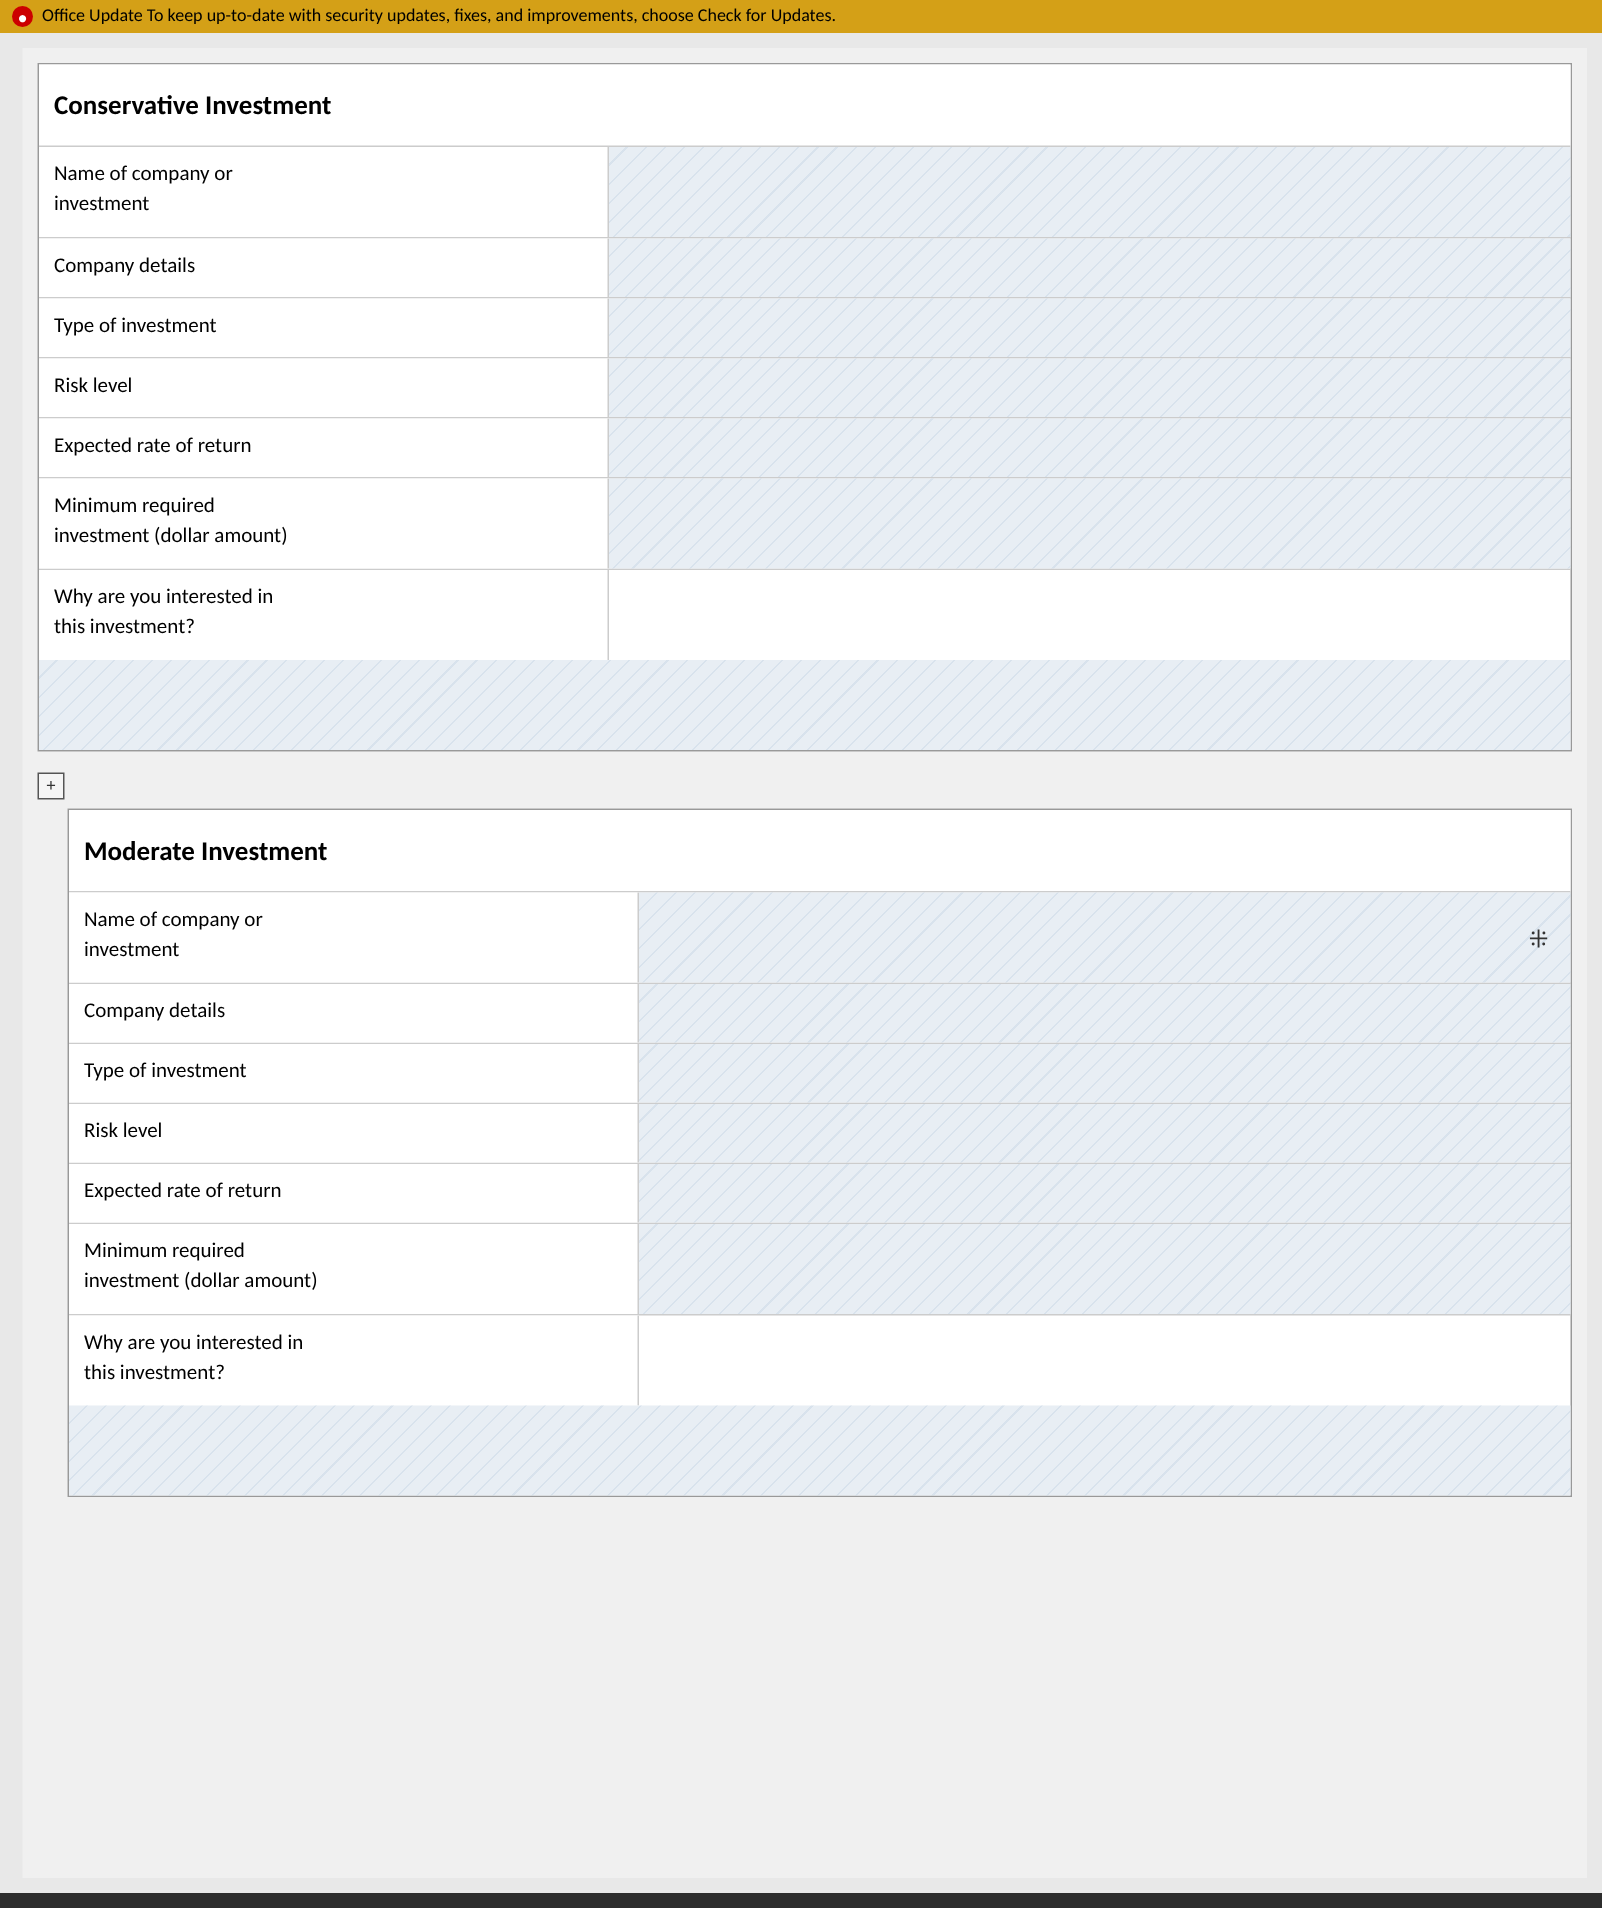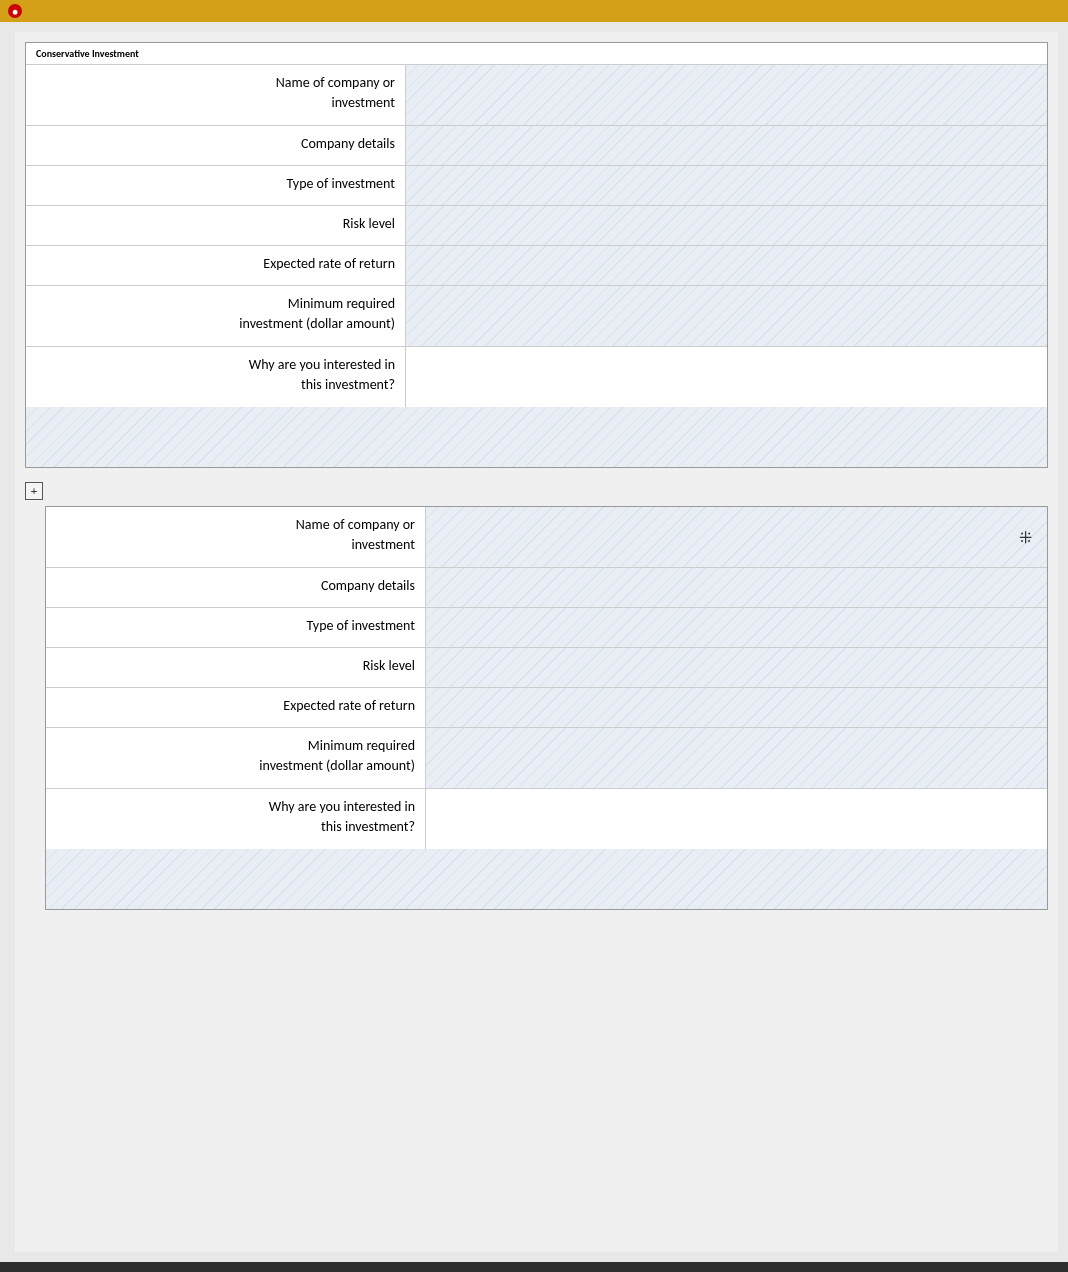--- a/index.html
+++ b/index.html
@@ -56,31 +56,30 @@
     }
 
     .table-container {
       background-color: #fff;
       border: 1px solid #999;
       margin-bottom: 8px;
     }
 
     .table-title {
       background-color: #fff;
-      padding: 4px 10px;
+      padding: 16px 10px;
       font-weight: bold;
-      font-size: 10px;
+      font-size: 18px;
       border-bottom: 1px solid #ccc;
     }
 
     .table-row {
       display: flex;
       border-bottom: 1px solid #ccc;
       min-height: 40px;
-      text-align: right;
     }
 
     .table-row:last-child {
       border-bottom: none;
       flex-direction: column;
     }
 
     .label-cell {
       width: 380px;
       min-width: 380px;
@@ -144,20 +143,21 @@
 
     .table-wrapper-relative {
       position: relative;
     }
   </style>
 </head>
 <body>
 
 <div class="top-bar">
   <span class="top-bar-icon">●</span>
+  <span>Office Update  To keep up-to-date with security updates, fixes, and improvements, choose Check for Updates.</span>
 </div>
 
 <div class="doc-area">
   <div class="doc-content">
 
     <div class="table-container">
       <div class="table-title">Conservative Investment</div>
 
       <div class="table-row tall">
         <div class="label-cell">Name of company or<br>investment</div>
@@ -194,20 +194,21 @@
         <div class="value-cell value-cell-tall"></div>
       </div>
     </div>
 
     <div>
       <span class="plus-button">+</span>
     </div>
 
     <div class="second-table-wrapper table-wrapper-relative">
       <div class="table-container">
+        <div class="table-title">Moderate Investment</div>
 
         <div class="table-row tall" style="position:relative;">
           <div class="label-cell">Name of company or<br>investment</div>
           <div class="value-cell value-cell-tall"></div>
           <span class="cursor-indicator">⁜</span>
         </div>
 
         <div class="table-row">
           <div class="label-cell">Company details</div>
           <div class="value-cell"></div>

